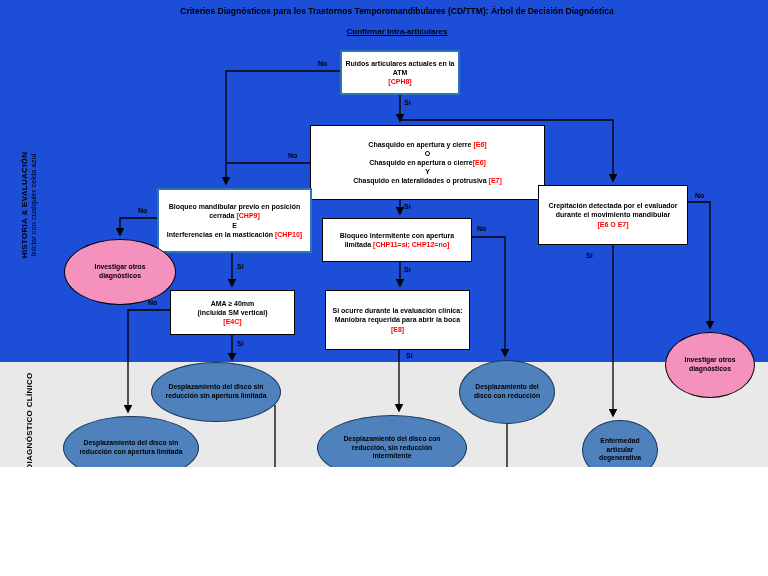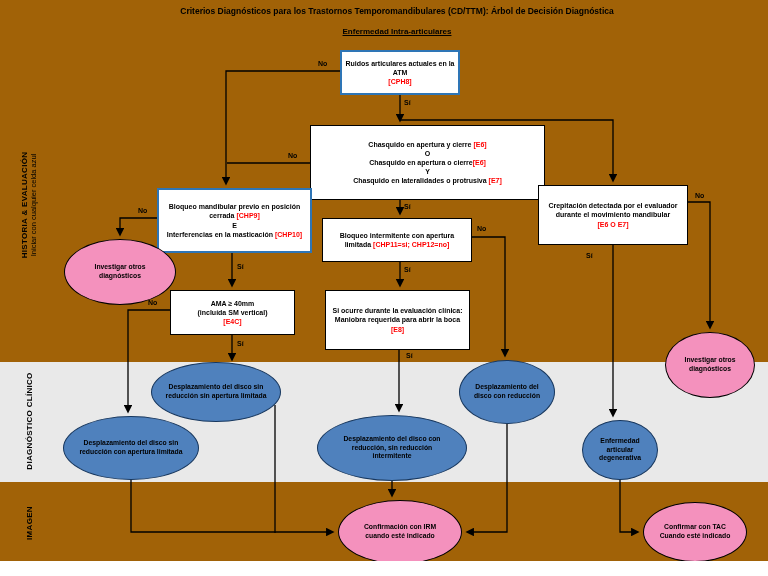--- a/index.html
+++ b/index.html
@@ -1,16 +1,16 @@
 <!DOCTYPE html>
 <html><head>
 <meta charset="utf-8">
 <style>
   html,body{margin:0;padding:0;background:#fff;}
-  .stage{position:relative;width:768px;height:561px;background:#a16207;
+  .stage{position:relative;width:768px;height:467px;background:#1d4ed8;
          font-family:"Liberation Sans",sans-serif;overflow:hidden;}
   .band{position:absolute;background:#E9E9E9;z-index:0;}
   svg.lines{position:absolute;left:0;top:0;z-index:1;}
   .node{position:absolute;z-index:2;box-sizing:border-box;display:flex;flex-direction:column;
         justify-content:center;align-items:center;text-align:center;
         font-size:7px;font-weight:bold;line-height:1.3;}
   .box{background:#fff;border:1.2px solid #000;padding:2px 3px;}
   .box.blue{border:2px solid #2E75B6;}
   .ellipse{border-radius:50%;font-size:6.8px;line-height:1.28;padding:2px;}
   .ellipse.blue{background:#4F81BD;border:1.5px solid #17375E;color:#000;}
@@ -59,21 +59,21 @@
       <path d="M613,245 V415" marker-end="url(#arw)"></path>
       <path d="M275,405 V533"></path>
       <path d="M131,480 V532 H332" marker-end="url(#arw)"></path>
       <path d="M392,481 V495" marker-end="url(#arw)"></path>
       <path d="M507,424 V532 H468" marker-end="url(#arw)"></path>
       <path d="M620,480 V532 H637" marker-end="url(#arw)"></path>
     </g>
   </svg>
 
   <div class="title">Criterios Diagnósticos para los Trastornos Temporomandibulares (CD/TTM): Árbol de Decisión Diagnóstica</div>
-  <div class="subtitle">Enfermedad Intra-articulares</div>
+  <div class="subtitle">Confirmar Intra-articulares</div>
 
   <div class="rot" style="left:-76px;top:187px;width:210px;height:36px;">
     <div class="main">HISTORIA &amp; EVALUACIÓN</div>
     <div class="sub">Iniciar con cualquier celda azul</div>
   </div>
   <div class="rot" style="left:-41px;top:414px;width:140px;height:14px;">
     <div class="main">DIAGNÓSTICO CLÍNICO</div>
   </div>
   <div class="rot" style="left:-1px;top:517px;width:60px;height:12px;">
     <div class="main">IMAGEN</div>

